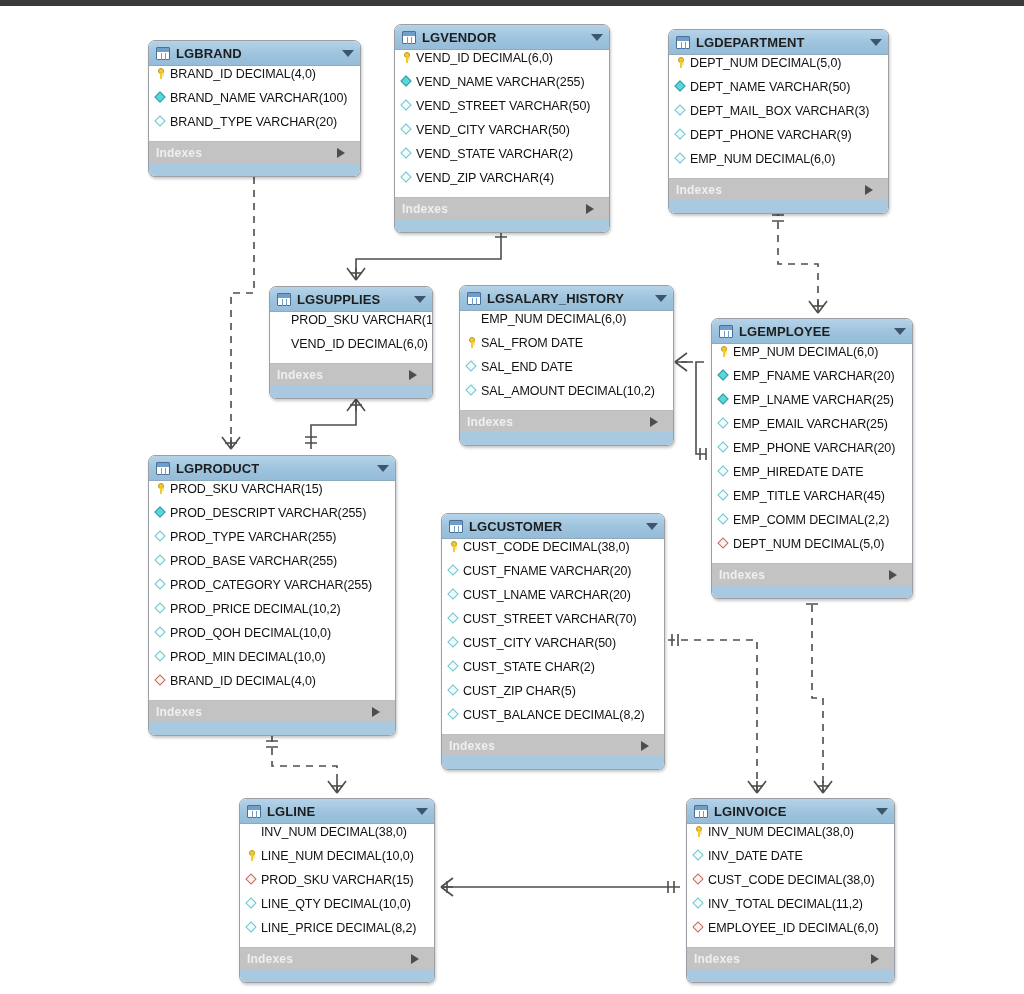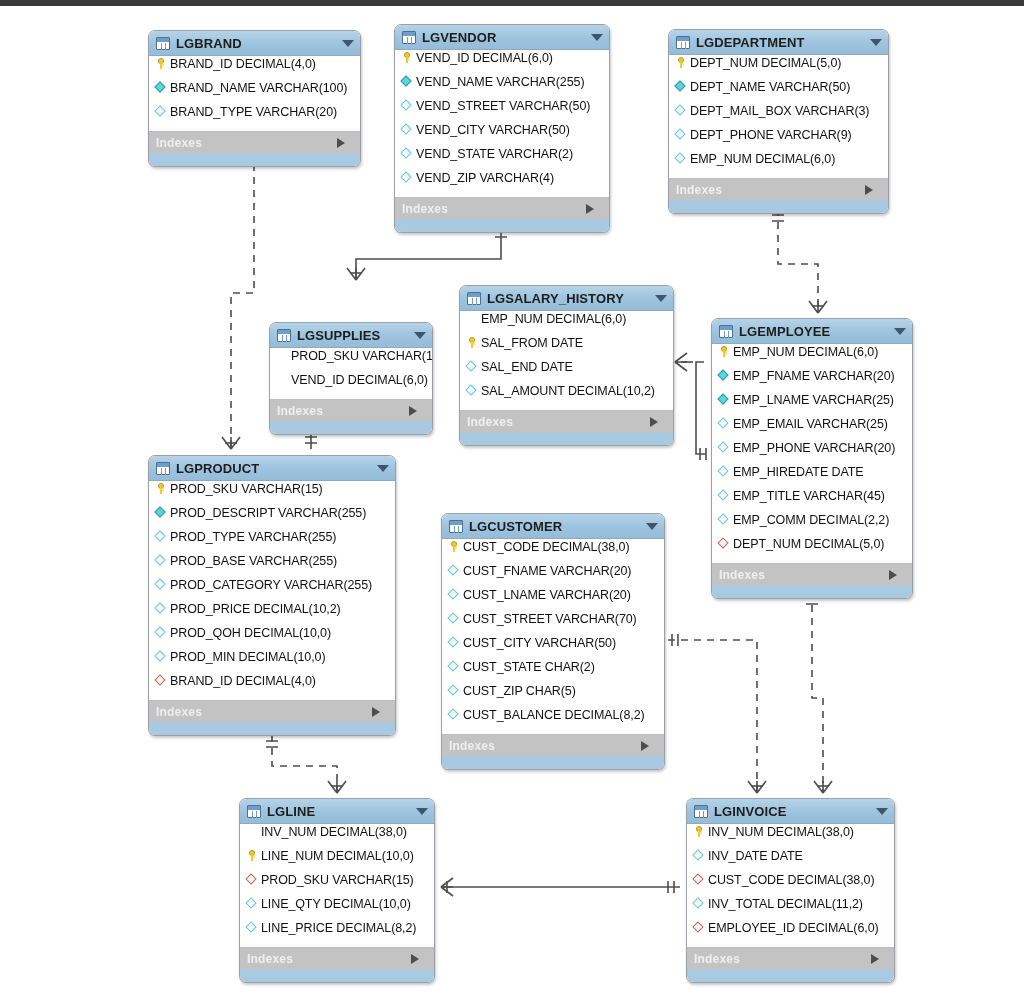--- a/index.html
+++ b/index.html
@@ -180,21 +180,21 @@
         <path d="M680,881 L441,881"></path>
         <path d="M674,875 L674,887 M668,875 L668,887"></path>
         <path d="M447,875 L447,887"></path>
         <path d="M441,881 L453,872 M441,881 L453,881 M441,881 L453,890"></path>
       </g>
 
     </g>
   </svg>
 
   <div id="tables-host">
-      <div class="tbl" style="left: 148px; top: 24px; width: 213px;">
+      <div class="tbl" style="left: 148px; top: 34px; width: 213px;">
         <div class="hdr">
           <span class="ticon"></span>
           <span class="tname">LGBRAND</span>
           <span class="caret"></span>
         </div>
         <div class="cols">
           <div class="row">
             <span class="ic key"></span>
             <span class="txt">BRAND_ID DECIMAL(4,0)</span>
           </div>
@@ -278,21 +278,21 @@
             <span class="ic dia-h"></span>
             <span class="txt">EMP_NUM DECIMAL(6,0)</span>
           </div>
         </div>
         <div class="idx">
           <span class="ilbl">Indexes</span>
           <span class="iarr"></span>
         </div>
         <div class="foot"></div>
       </div>
-      <div class="tbl" style="left: 269px; top: 280px; width: 164px; margin-top: 36px;">
+      <div class="tbl" style="left: 269px; top: 280px; width: 164px;">
         <div class="hdr">
           <span class="ticon"></span>
           <span class="tname">LGSUPPLIES</span>
           <span class="caret"></span>
         </div>
         <div class="cols">
           <div class="row">
             <span class="ic none"></span>
             <span class="txt">PROD_SKU VARCHAR(15)</span>
           </div>

